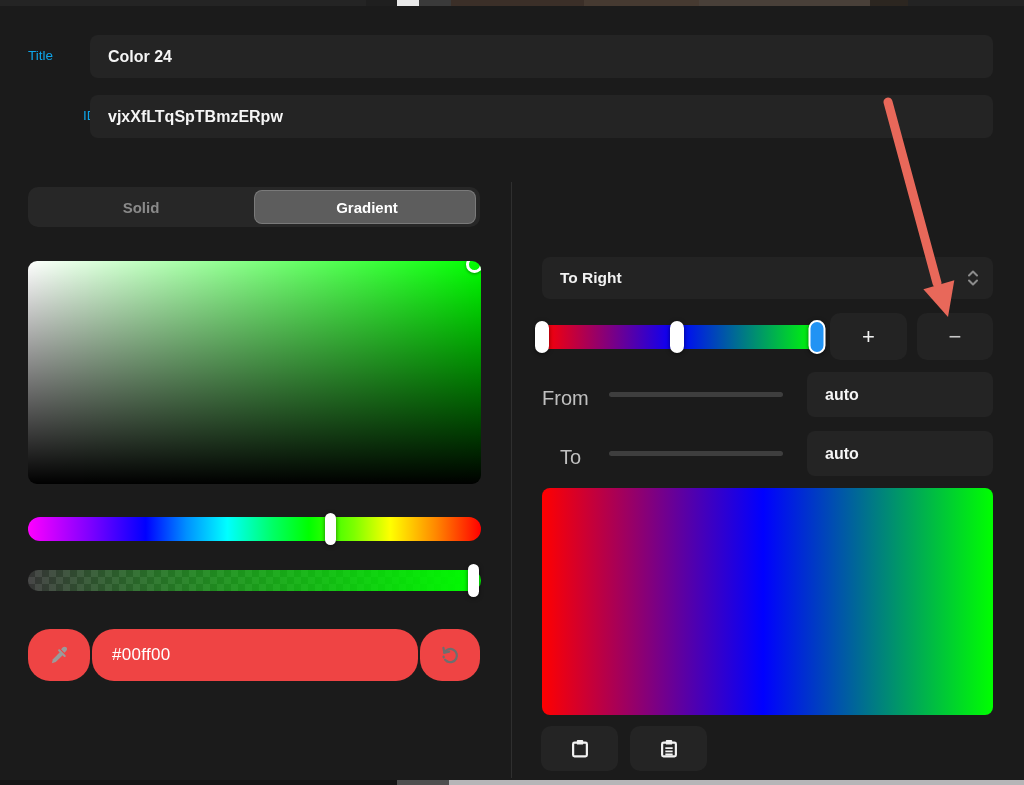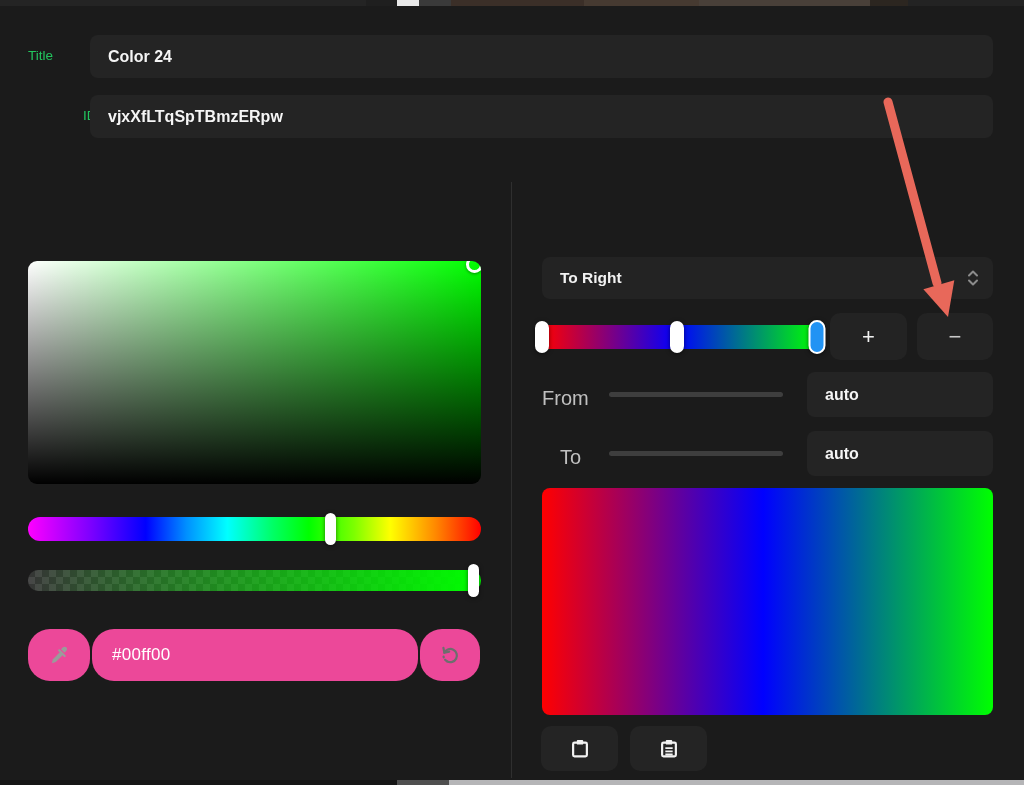--- a/index.html
+++ b/index.html
@@ -8,21 +8,21 @@
     background:#1b1b1b;font-family:"Liberation Sans","DejaVu Sans",sans-serif;
     --cc:#00ff00;
   }
   .abs{position:absolute;}
   
   #top-strip{left:0;top:0;width:1024px;height:6px;
     background:linear-gradient(90deg,#242424 0 35.7%,#1f1f1f 35.7% 38.8%,#e9e9e9 38.8% 40.9%,#3a3a3a 40.9% 44%,#3b2f28 44% 57%,#463a31 57% 68.3%,#494039 68.3% 85%,#2c2620 85% 88.7%,#232323 88.7% 100%);}
   #bottom-strip{left:0;top:780px;width:1024px;height:5px;
     background:linear-gradient(90deg,#151515 0 38.8%,#4f4f4f 38.8% 43.8%,#b5b5b7 43.8% 100%);}
   
-  .field-label{color:#22c55e;font-size:13.5px;}
+  .field-label{color:#0ea5e9;font-size:13.5px;}
   .input-box{background:#242424;border-radius:8px;color:#f5f5f5;font-weight:bold;
     font-size:16px;display:flex;align-items:center;padding:0 18px;box-sizing:border-box;}
   #title-input{left:90px;top:35px;width:903px;height:43px;text-align:right;}
   #id-input{left:90px;top:95px;width:903px;height:43px;}
   
   #mode-toggle{left:28px;top:187px;width:452px;height:40px;background:#272727;border-radius:10px;}
   .seg{position:absolute;top:0;height:40px;width:226px;display:flex;align-items:center;justify-content:center;
     font-weight:bold;font-size:15px;color:#8a8a8a;cursor:default;}
   #seg-solid{left:0;}
   #seg-gradient{left:226px;color:#fff;}
@@ -40,21 +40,21 @@
     background:linear-gradient(to right,#ff00ff 0%,#7b00ff 14%,#0000ff 26%,#0090ff 35%,#00ffff 44%,#00ff66 54%,#00ff00 62%,#7dff00 72%,#ffff00 80%,#ff8800 90%,#ff0000 100%);}
   .pill-thumb{position:absolute;width:11px;height:32px;background:#fff;border-radius:6px;
     box-shadow:0 1px 4px rgba(0,0,0,.55);top:-4px;}
   
   #alpha-slider{left:28px;top:570px;width:453px;height:21px;border-radius:10px;overflow:hidden;
     background-image:linear-gradient(to right,rgba(0,0,0,0),var(--cc)),repeating-conic-gradient(#474747 0% 25%,#353535 0% 50%);
     background-size:auto,14px 14px;}
   #alpha-thumb{top:-6px;height:33px;}
   
   #hex-row{left:28px;top:629px;width:452px;height:52px;display:flex;gap:2px;border-radius:10px;overflow:hidden;}
-  #hex-row>div{background:#ec4899;display:flex;align-items:center;border-radius:22px;}
+  #hex-row>div{background:#ef4444;display:flex;align-items:center;border-radius:22px;}
   #eyedropper-button{width:62px;justify-content:center;}
   #hex-input{flex:1;color:#fff;font-size:17px;padding-left:20px;letter-spacing:.3px;}
   #reset-button{width:60px;justify-content:center;}
   
   #col-divider{left:511px;top:182px;width:1px;height:596px;background:#2f2f2f;}
   
   .select-box{left:542px;width:451px;height:42px;background:#232323;border-radius:8px;color:#f2f2f2;
     font-weight:bold;font-size:15.5px;display:flex;align-items:center;padding:0 18px;box-sizing:border-box;}
   #type-select{top:186px;}
   #direction-select{top:257px;}
@@ -80,20 +80,27 @@
 
 <div id="app" style="--cc: #00ff00;">
   <div class="abs" id="top-strip"></div>
   <div class="abs" id="bottom-strip"></div>
 
   <div class="abs field-label" style="left:28px;top:48px;">Title</div>
   <div class="abs input-box" id="title-input">Color 24</div>
   <div class="abs field-label" style="left:36px;top:108px;margin-left:47px;">ID</div>
   <div class="abs input-box" id="id-input">vjxXfLTqSpTBmzERpw</div>
 
+  <div class="abs" id="mode-toggle">
+    <div class="seg" id="seg-solid">Solid</div>
+    <div class="seg" id="seg-gradient">
+      <div class="seg-bg"></div>
+      <span>Gradient</span>
+    </div>
+  </div>
 
   <div class="abs" id="sat-panel">
     <div id="sat-cursor"></div>
   </div>
 
   <div class="abs" id="hue-slider">
     <div class="pill-thumb" id="hue-thumb" style="left: calc(66.7% - 5px);"></div>
   </div>
 
   <div class="abs" id="alpha-slider"></div>

